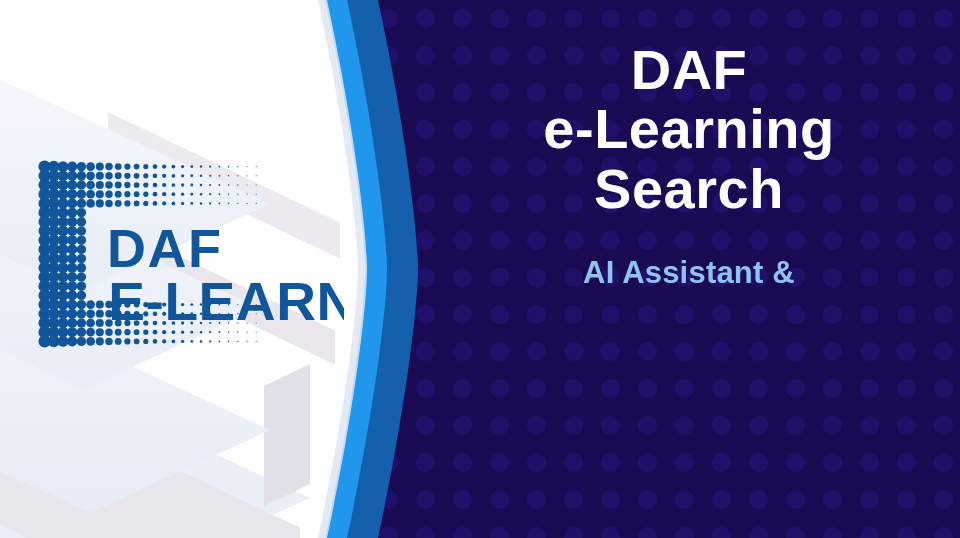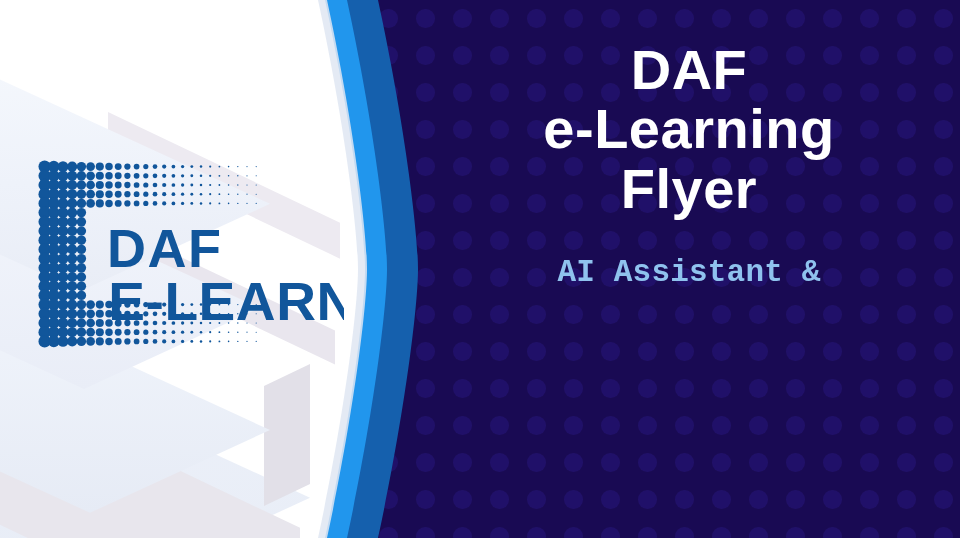--- a/index.html
+++ b/index.html
@@ -137,21 +137,20 @@
 
   .subtitle-block {
     margin-top:34px;
     text-align:center;
     color:#8fc2ee;
     font-weight:bold;
     font-size:31px;
     line-height:1.36;
     letter-spacing:0.2px;
     width:100%;
-    font-family:Liberation Mono, monospace;
   }
   .sub-line { display:block; white-space:nowrap; }
 </style>
 </head>
 <body>
 
 <div id="flyer">
 
   <div class="left-panel">
 
@@ -497,21 +496,21 @@
       <path d="M318,0 C 344,120 358,230 358,269 C 358,308 344,418 318,538
                L327,538 C 353,418 367,308 367,269 C 367,230 353,120 327,0 Z" fill="#dfe6f2" opacity="0.85"></path>
     </svg>
   </div>
 
   <div class="right-content">
 
     <div class="title-block">
       <span class="title-line">DAF</span>
       <span class="title-line">e-Learning</span>
-      <span class="title-line">Flyer</span>
+      <span class="title-line">Search</span>
     </div>
 
     <div class="subtitle-block">
       <span class="sub-line">AI Assistant &amp;</span>
     </div>
 
   </div>
 
 </div>
 

